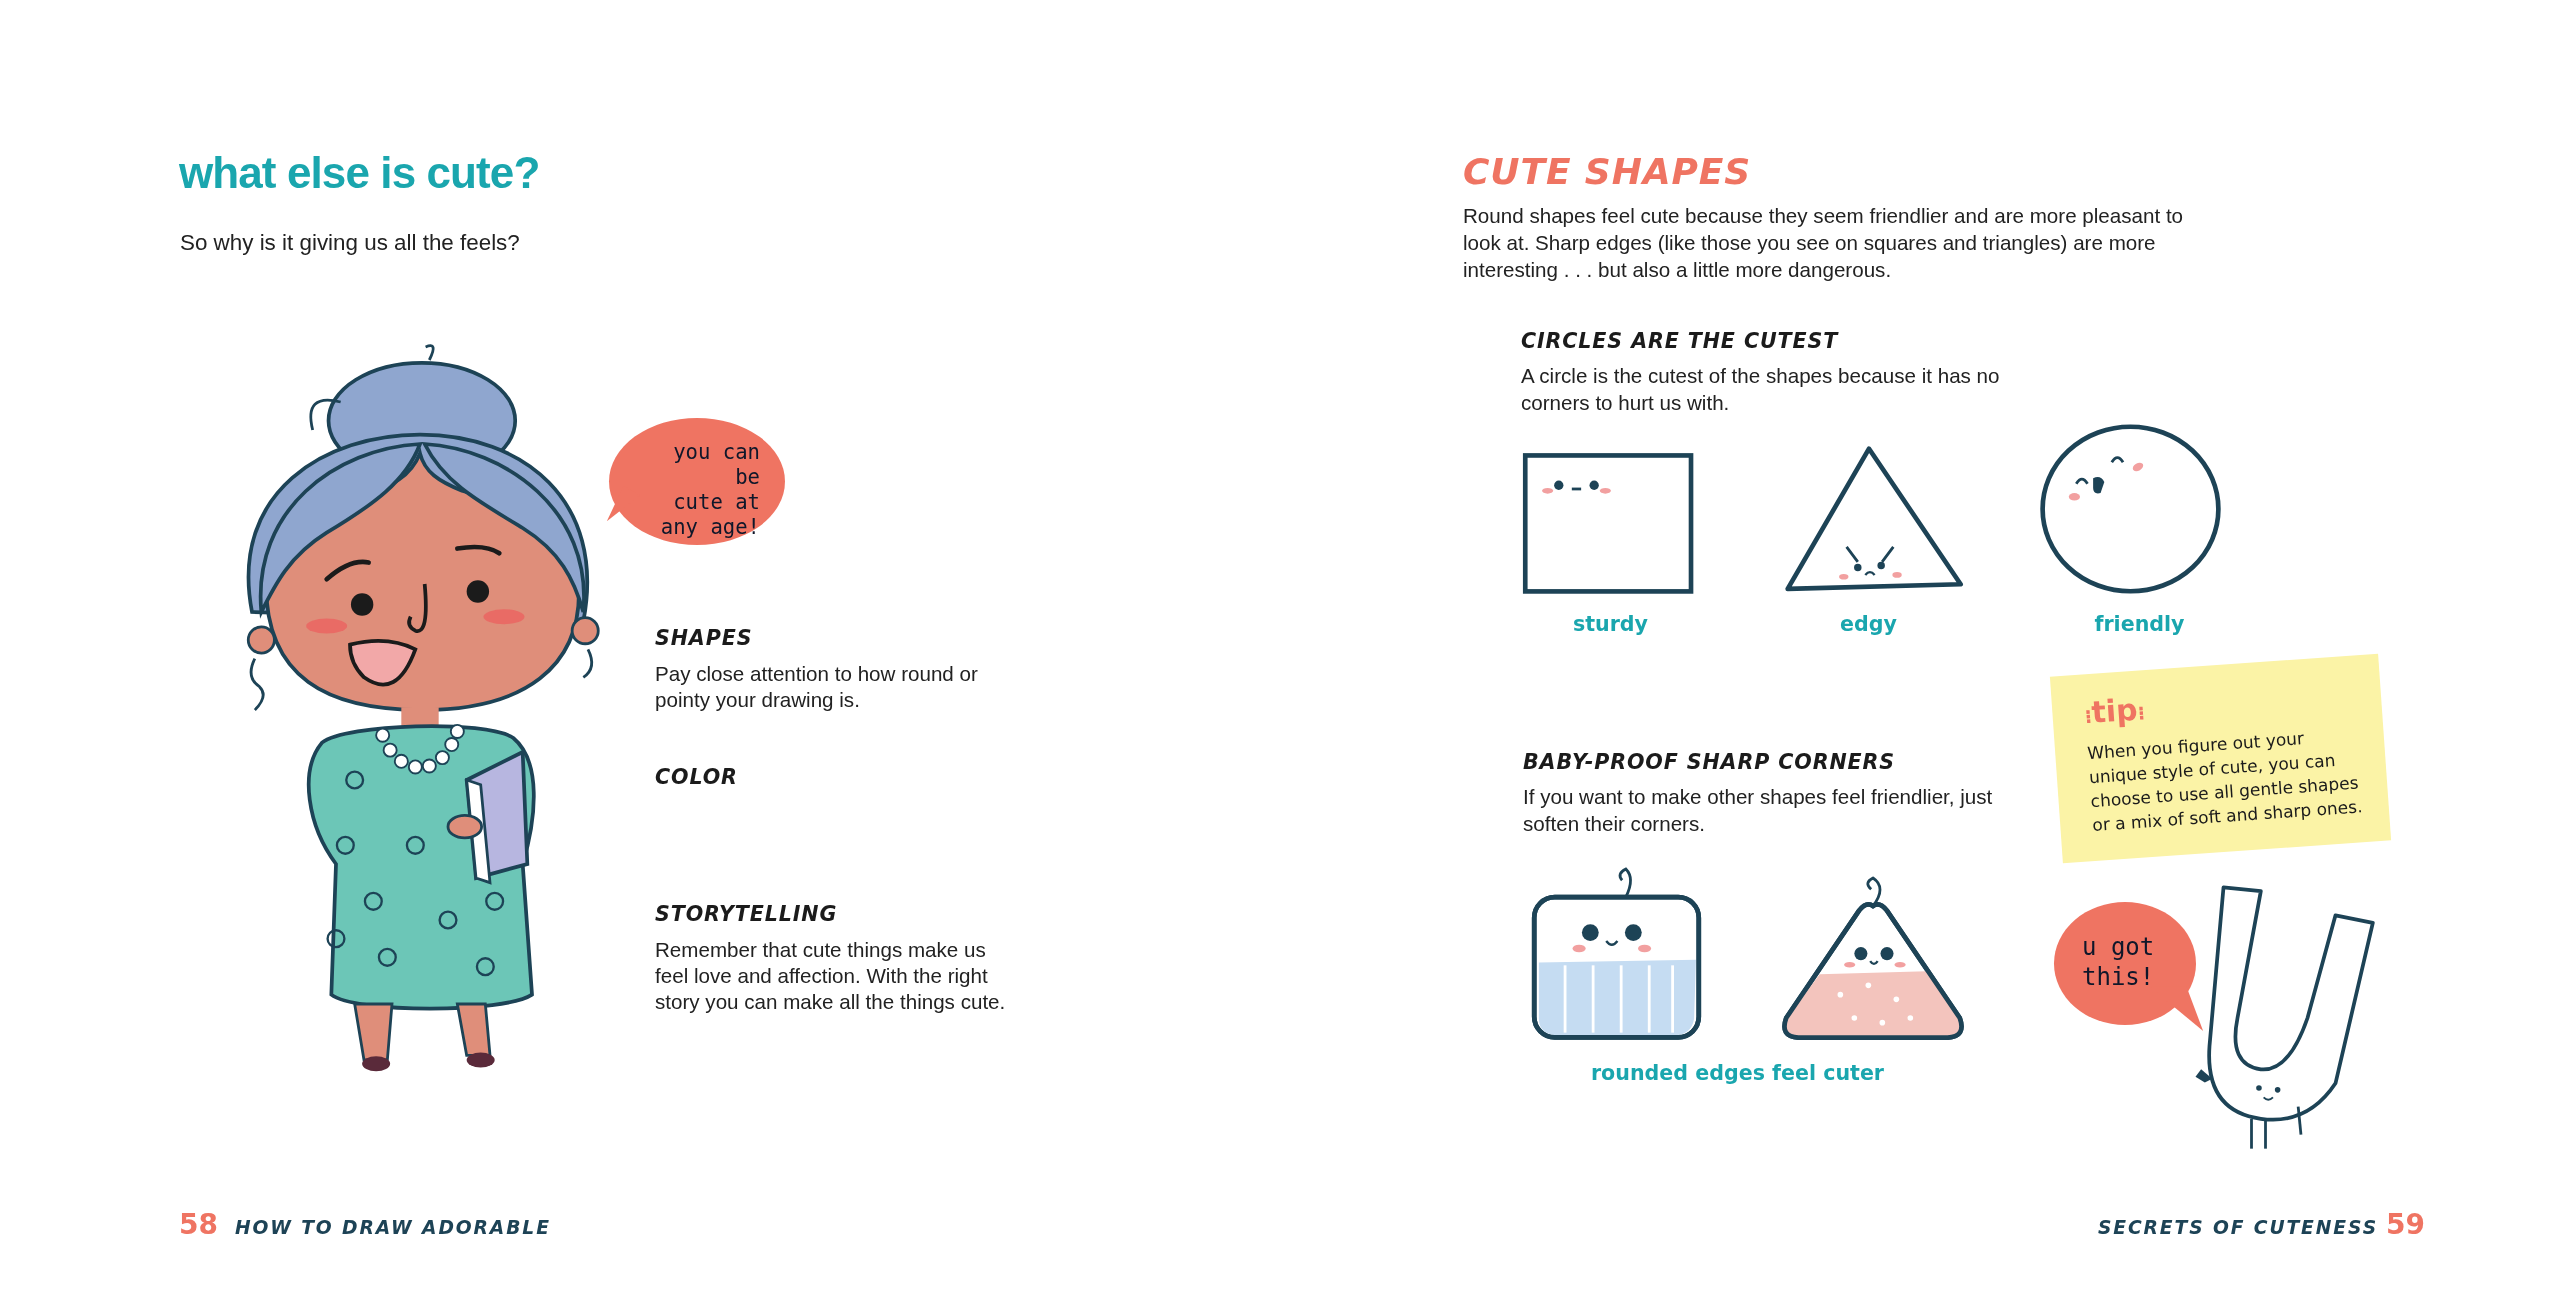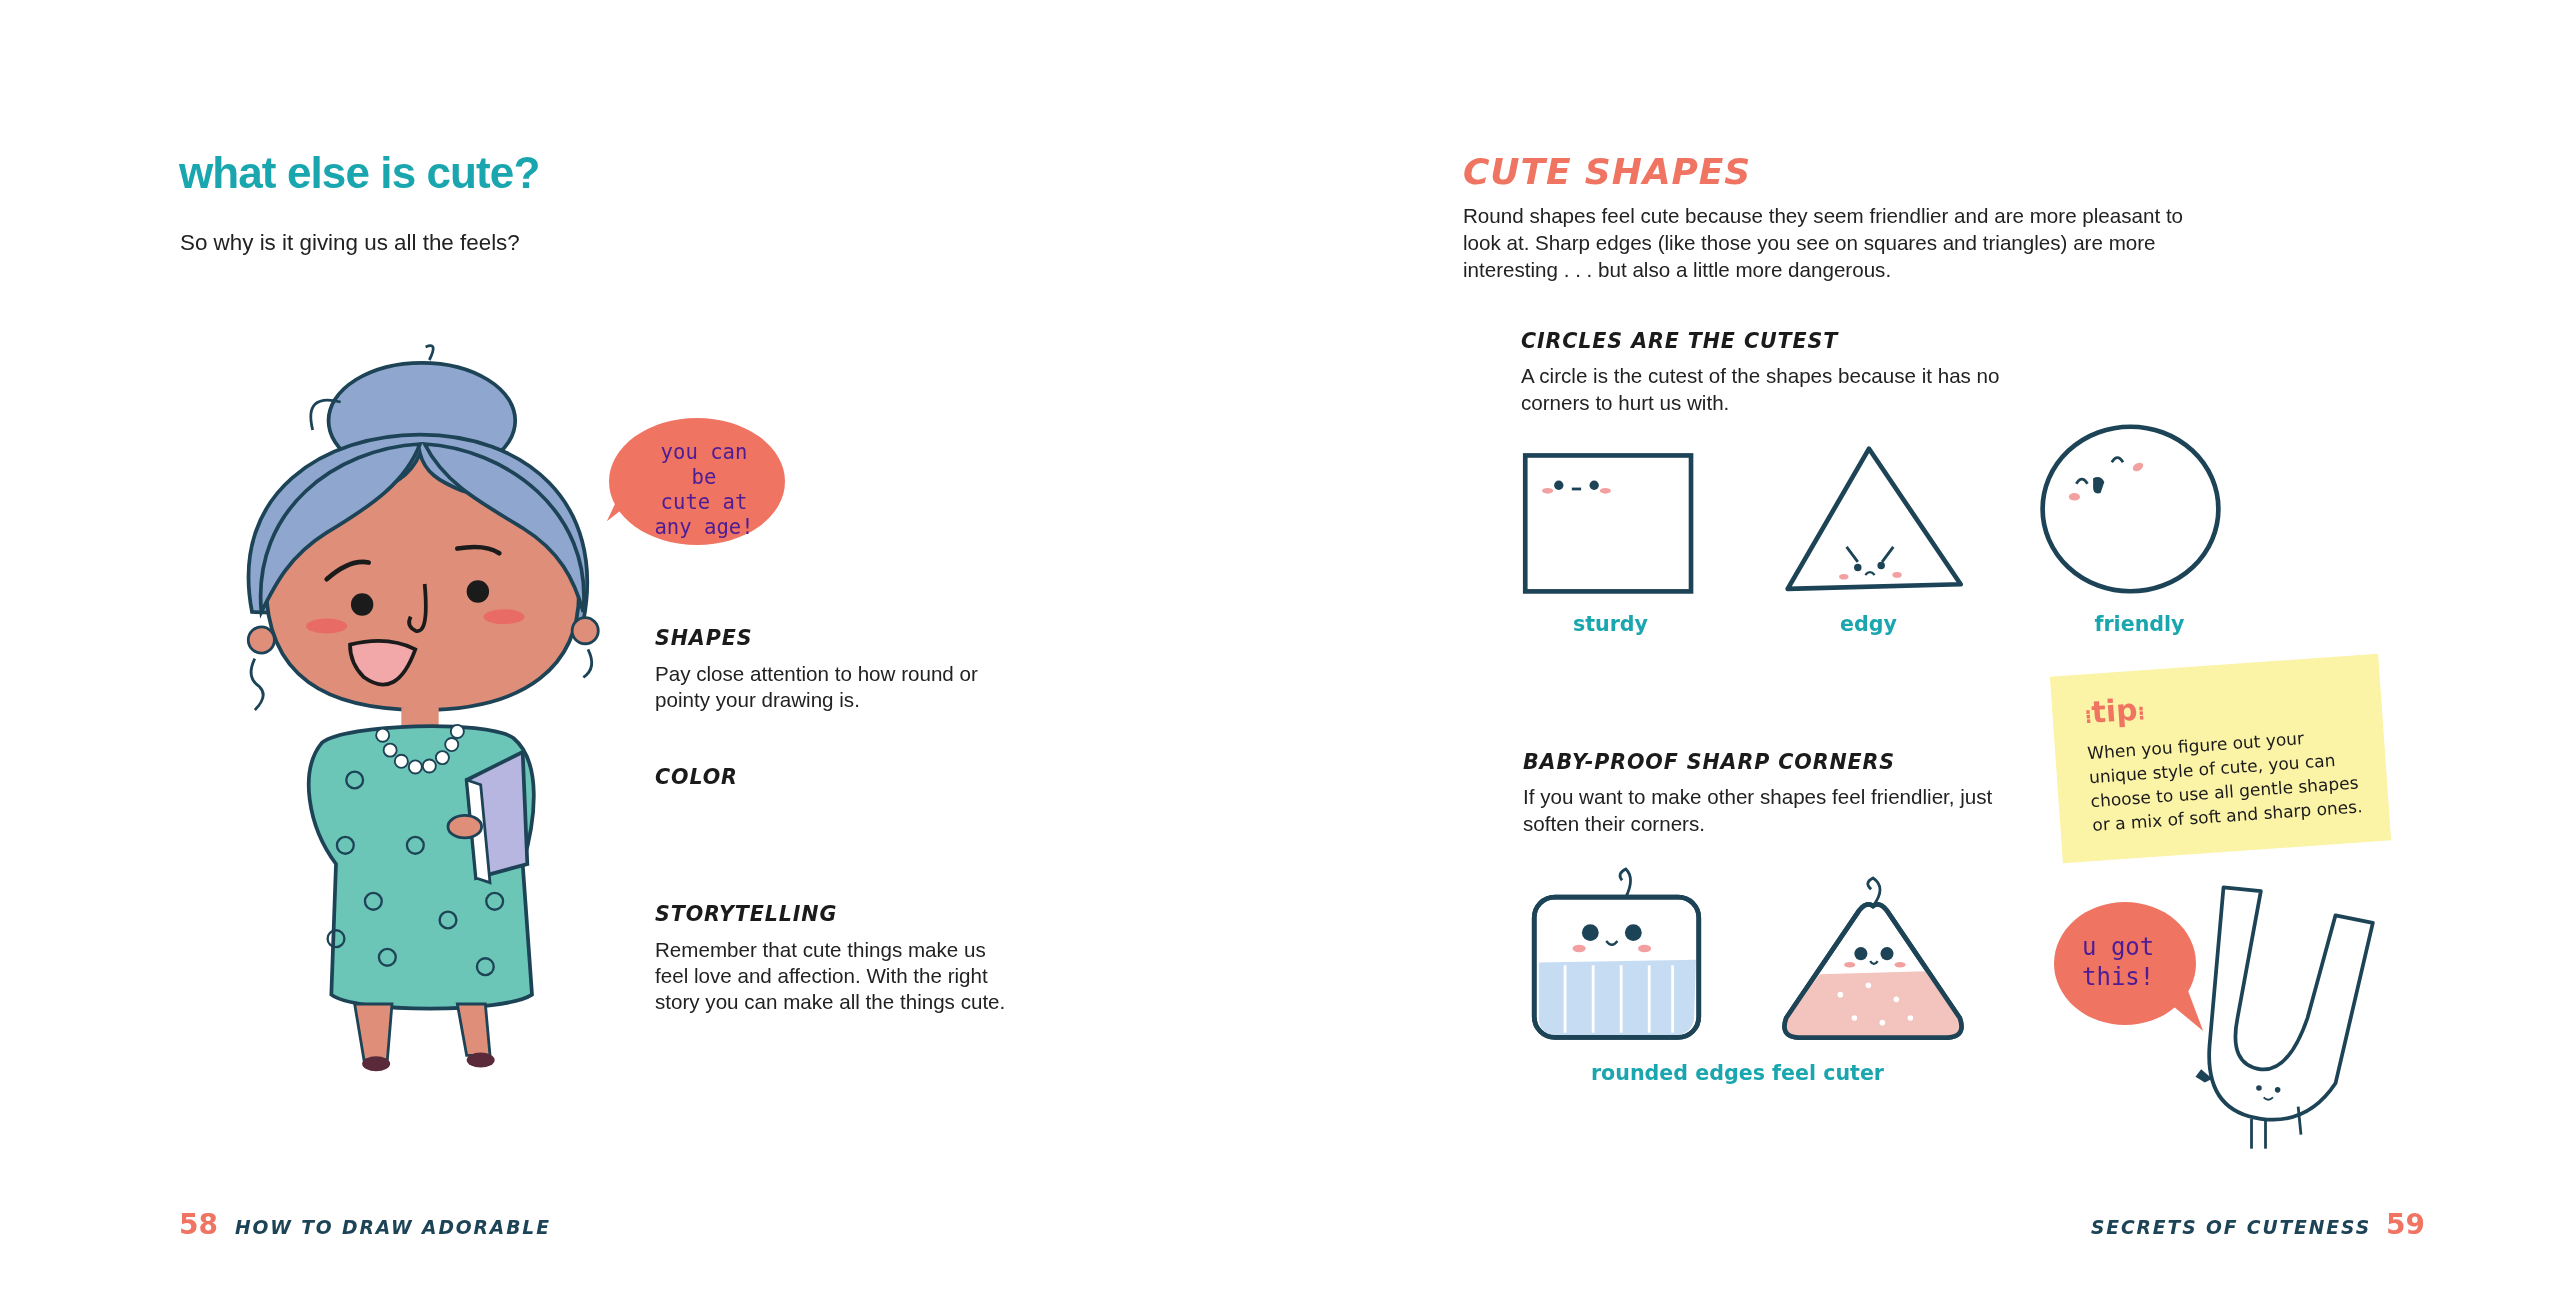--- a/index.html
+++ b/index.html
@@ -1,20 +1,20 @@
 <!DOCTYPE html>
 <html style="font-size:15px"><head>
 <meta charset="utf-8">
 <style>
   html, body { margin:0; padding:0; background:#ffffff; }
   body { width:2576px; height:1308px; position:relative; overflow:hidden; font-family:"Liberation Sans", sans-serif; color:#1e1e1e; }
   .abs { position:absolute; }
   .title-left { left:179px; top:148px; font-size:44px; font-weight:bold; color:#1aa6ae; letter-spacing:-0.9px; font-family:"Liberation Sans", sans-serif; }
   .intro-left { left:180px; top:226px; width:841px; font-size:22.4px; line-height:34px; color:#222; }
-  .bubble { background:#ef7462; color:#4c1d95; border-radius:50%; font-family:"DejaVu Sans Mono", monospace; font-size:20.6px; line-height:25px; text-align:center; }
+  .bubble { background:#ef7462; color:#0f172a; border-radius:50%; font-family:"DejaVu Sans Mono", monospace; font-size:20.6px; line-height:25px; text-align:right; }
   .bubble-age { left:609px; top:418px; width:176px; height:127px; padding:0; box-sizing:border-box; }
   .bubble-age .txt { position:absolute; left:39px; top:22.4px; width:112px; }
   .sec-head { font-family:"DejaVu Sans", sans-serif; font-weight:bold; font-style:italic; font-size:20.6px; letter-spacing:0.9px; color:#1b1b1b; }
   .sec-body { font-size:20.6px; line-height:26px; color:#222; }
   .side-item { left:655px; width:355px; }
   .cute-title { left:1463px; top:151px; font-family:"DejaVu Sans", sans-serif; font-weight:bold; font-style:italic; font-size:36px; color:#ef7462; letter-spacing:0.9px; }
   .cute-intro { left:1463px; top:202px; width:729px; font-size:20.6px; line-height:27px; color:#222; }
   .sub-head { font-family:"DejaVu Sans", sans-serif; font-weight:bold; font-style:italic; font-size:20.6px; letter-spacing:0.9px; color:#1b1b1b; }
   .sub-body { font-size:20.6px; line-height:27px; color:#222; }
   .shape-label { font-family:"DejaVu Sans", sans-serif; font-weight:bold; font-size:20.6px; color:#1aa6ae; text-align:center; width:187px; }
@@ -236,17 +236,17 @@
   <path d="M150 240 L170 130 L200 50" fill="none" stroke="#1d4356" stroke-width="0"></path>
   <circle cx="78" cy="225" r="3" fill="#1d4356"></circle>
     <circle cx="98" cy="227" r="3" fill="#1d4356"></circle>
   <path d="M83 235 q5 5 10 0" fill="none" stroke="#1d4356" stroke-width="2"></path>
   <line x1="70" y1="258" x2="70" y2="290" stroke="#1d4356" stroke-width="3"></line>
   <line x1="85" y1="258" x2="85" y2="290" stroke="#1d4356" stroke-width="3"></line>
   <path d="M28 215 l-12 -10 l-6 8 l10 6 Z" fill="#1d4356"></path>
   <path d="M120 245 l3 30" stroke="#1d4356" stroke-width="3"></path>
 </svg>
 
-<div class="abs" style="right:151px;top:1208px;display:flex;align-items:baseline;gap:15px;">
+<div class="abs" style="right:151px;top:1208px;display:flex;align-items:baseline;gap:8px;">
   <span class="footer-label">SECRETS OF CUTENESS</span>
   <span class="footer-num">59</span>
 </div>
 
 
 </body></html>

